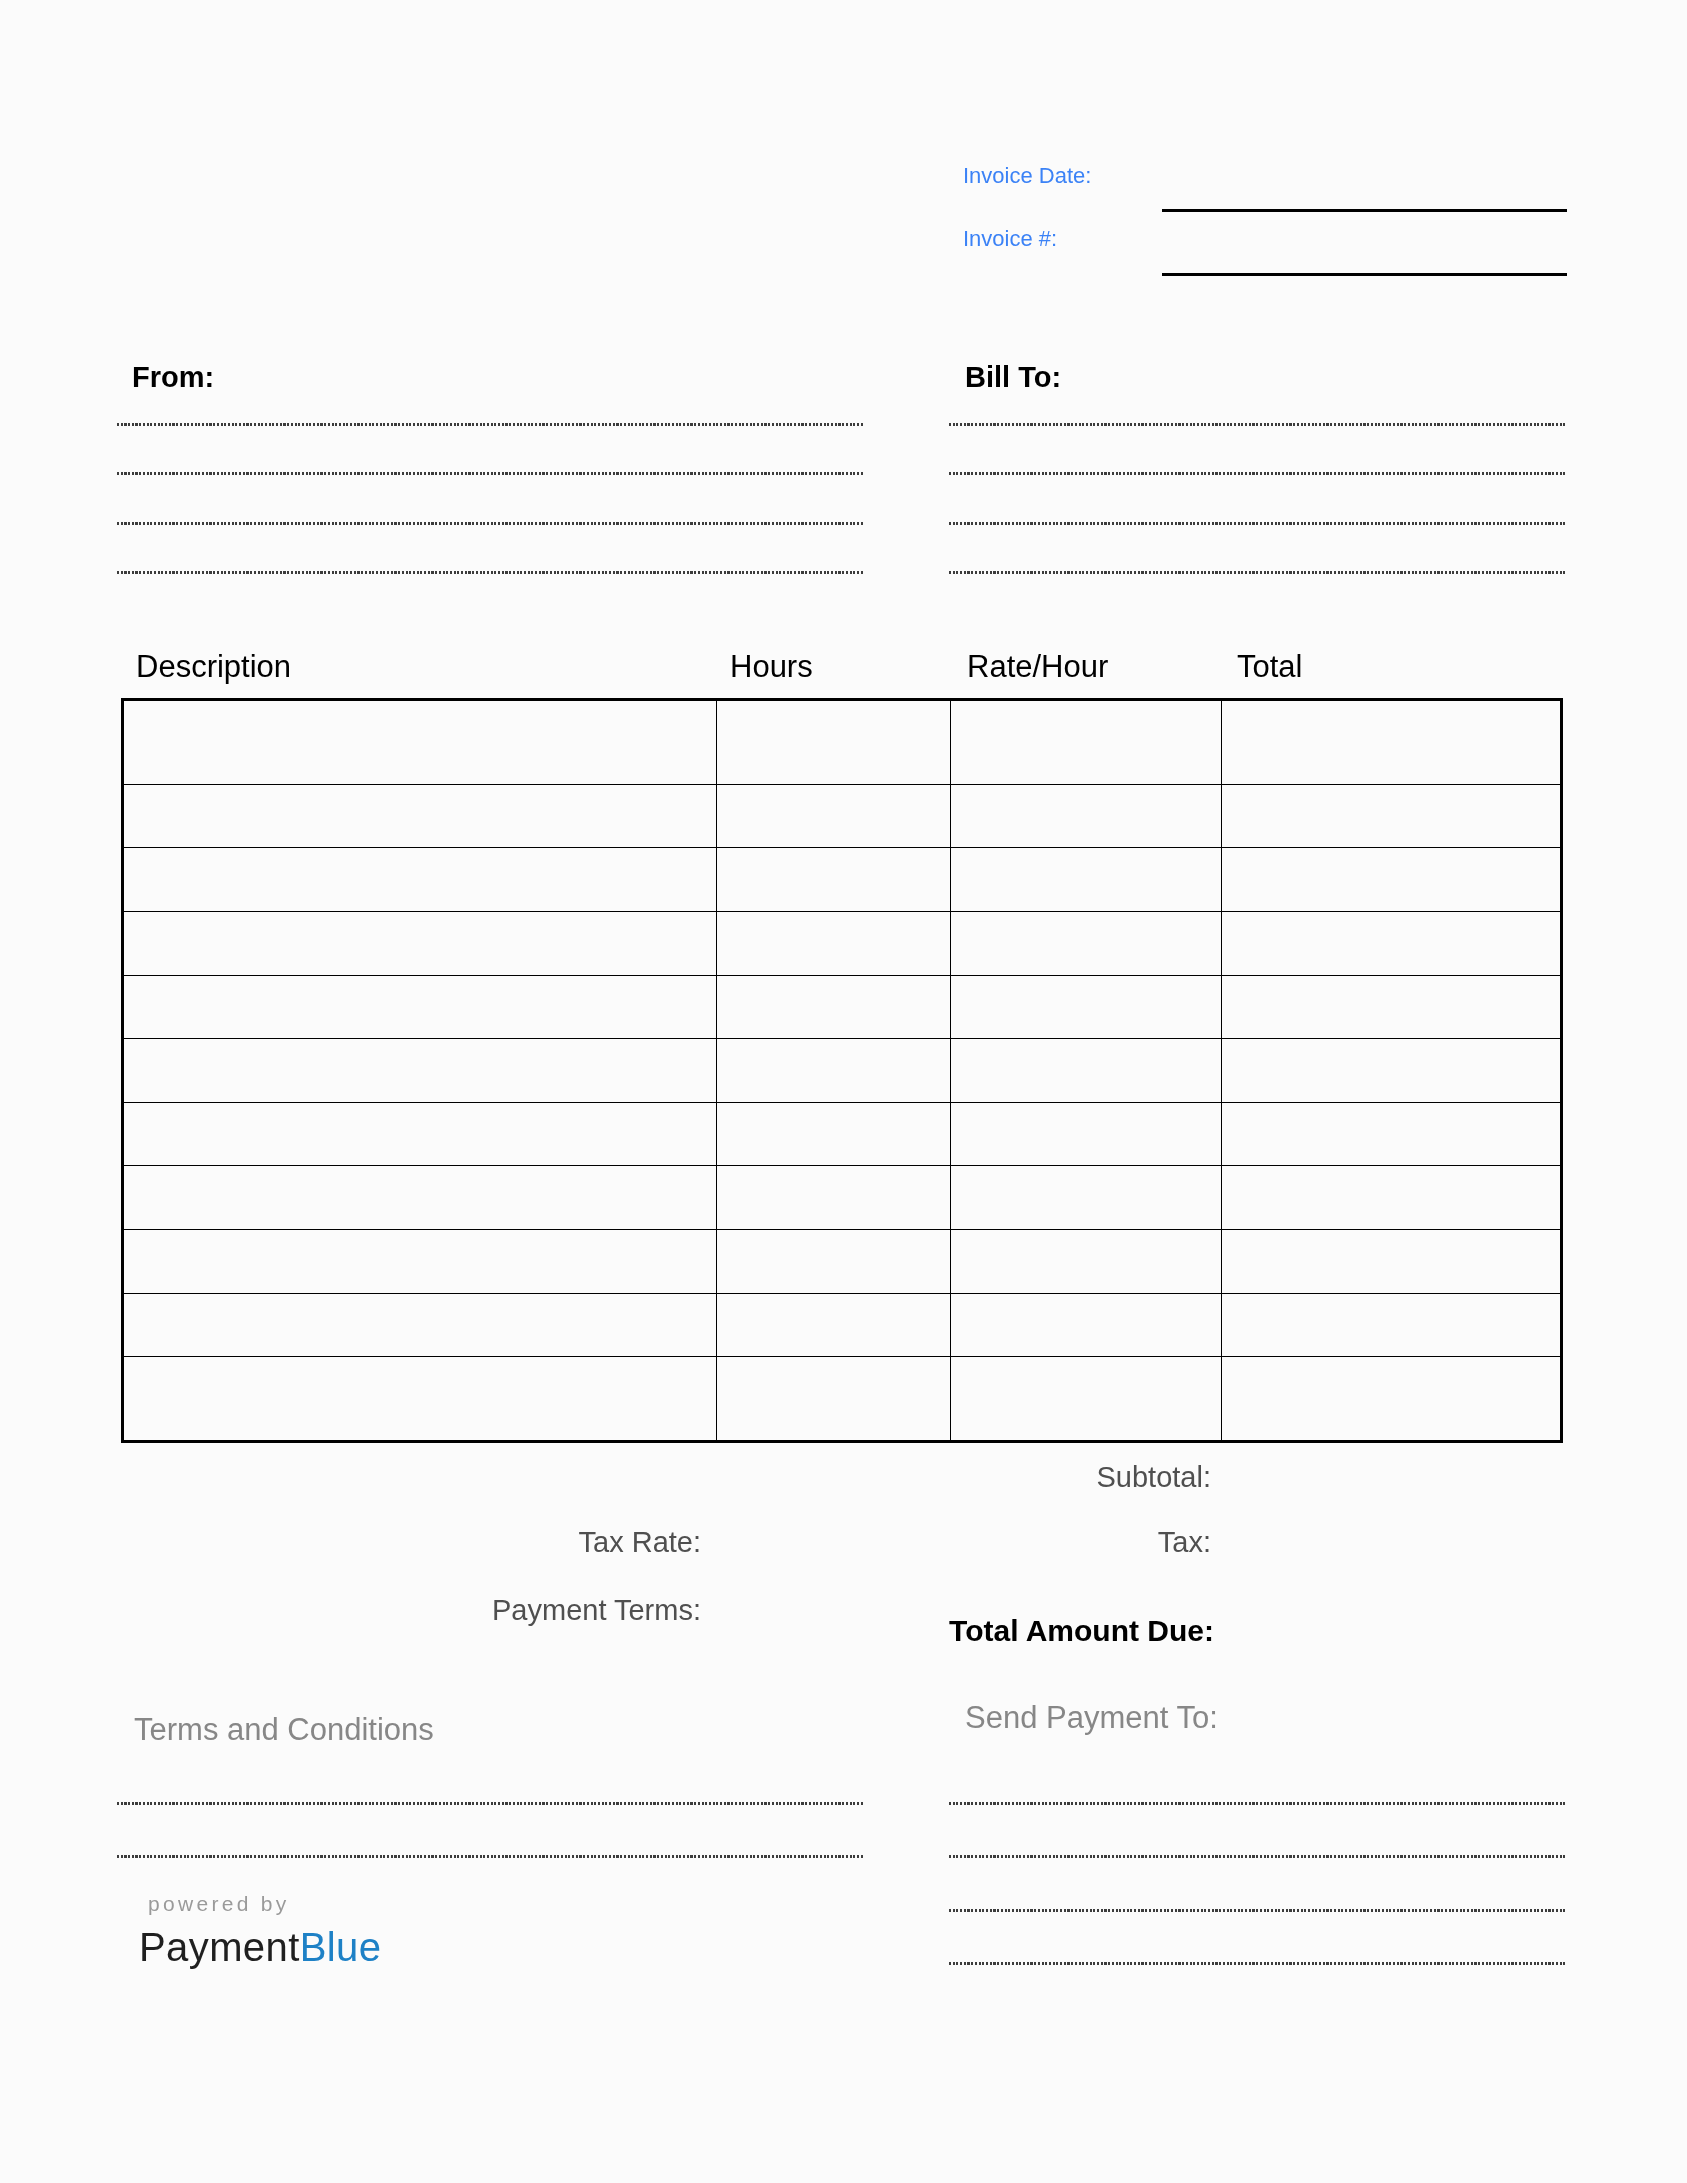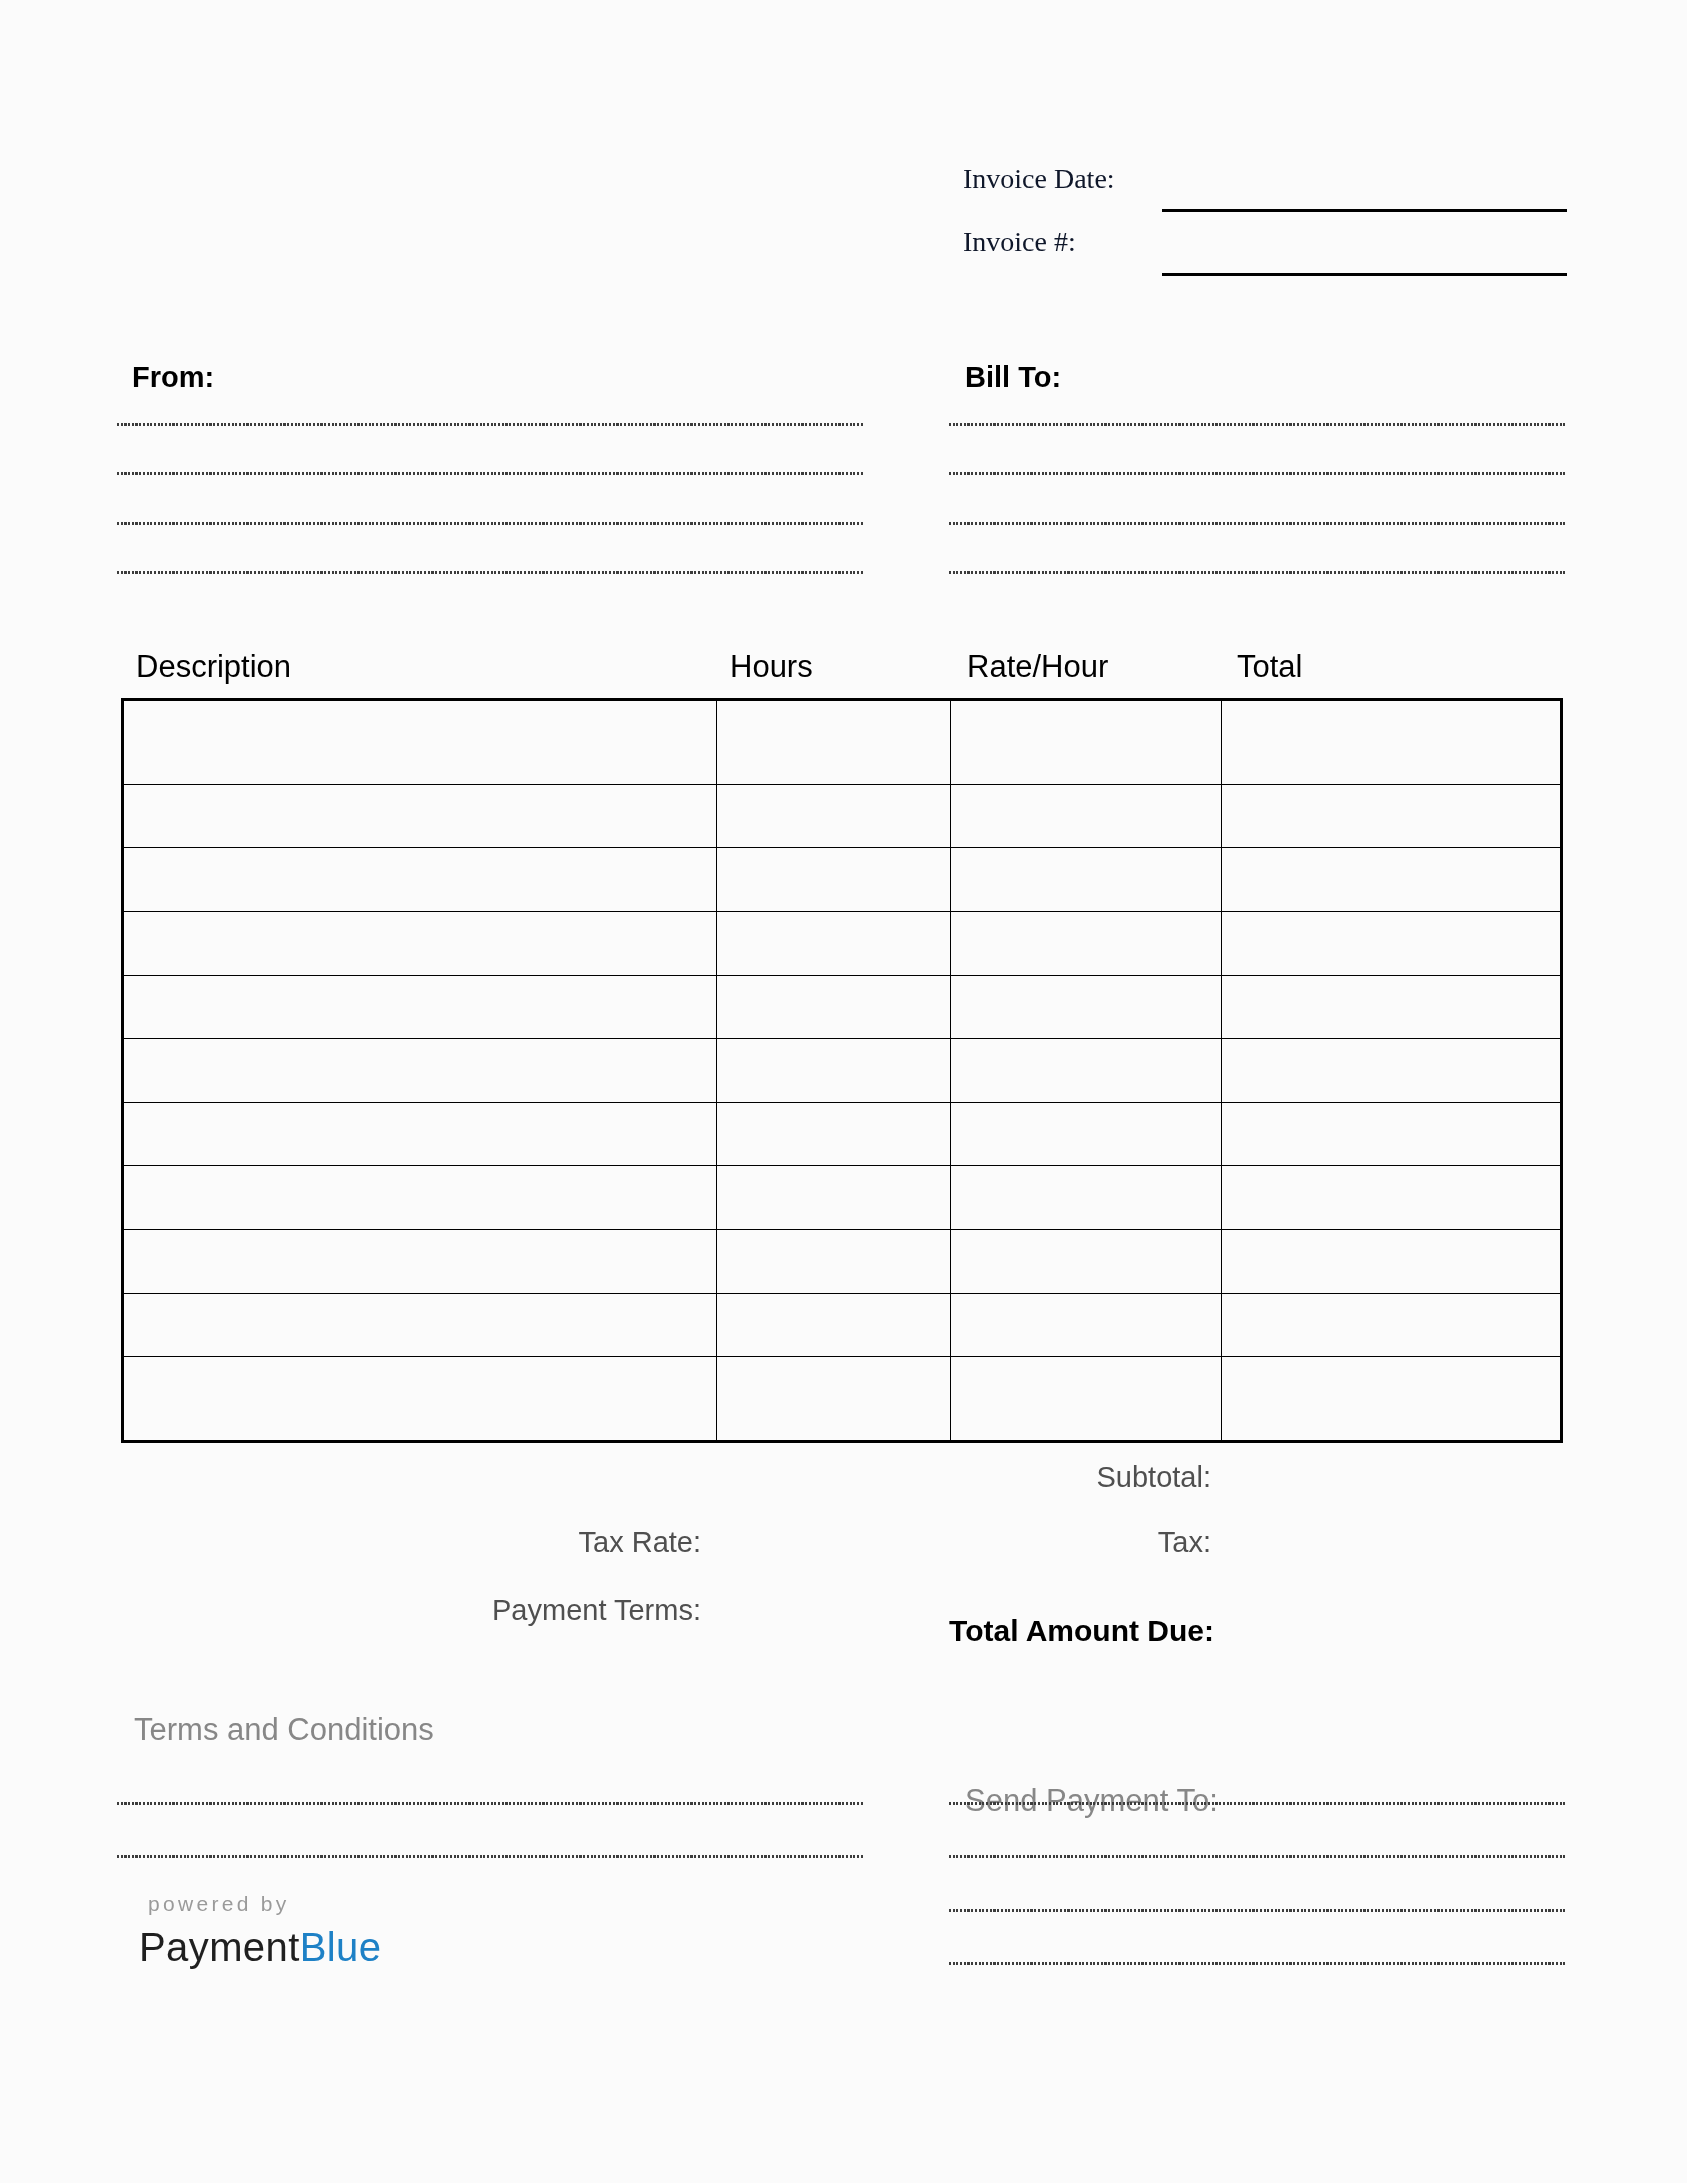--- a/index.html
+++ b/index.html
@@ -14,21 +14,21 @@
   }
   .abs { position: absolute; line-height: 1; white-space: nowrap; }
 
   .title {
     left: 133px; top: 154px;
     font-size: 109px;
     color: #404040;
     letter-spacing: -0.8px;
   }
 
-  .meta-label { font-size: 28px; color: #0f172a; font-family: Liberation Serif, serif; }
+  .meta-label { font-size: 22px; color: #3b82f6; }
   .solid-line {
     position: absolute;
     height: 2.5px;
     background: #000;
   }
 
   .party-label { font-size: 29px; font-weight: bold; color: #000; }
 
   .dotted-line {
     position: absolute;
@@ -181,21 +181,21 @@
     </table>
   </div>
 
   <div class="abs total-label" style="right:476px; top:1463px;">Subtotal:</div>
   <div class="abs total-label" style="right:986px; top:1528px;margin-left:35px;">Tax Rate:</div>
   <div class="abs total-label" style="right:476px; top:1528px;">Tax:</div>
   <div class="abs total-label" style="right:986px; top:1596px;margin-left:36px;">Payment Terms:</div>
   <div class="abs total-label-bold" style="right:473px; top:1596px;">Total Amount Due:</div>
 
   <div class="abs section-label" style="left:134px; top:1714px;">Terms and Conditions</div>
-  <div class="abs section-label" style="left:965px; top:1785px;">Send Payment To:</div>
+  <div class="abs section-label" style="left:965px; top:1702px;">Send Payment To:</div>
 
   <div class="dotted-line" style="left:117px; top:1802px; width:746px;"></div>
   <div class="dotted-line" style="left:117px; top:1855px; width:746px;"></div>
 
   <div class="dotted-line" style="left:949px; top:1802px; width:617px;"></div>
   <div class="dotted-line" style="left:949px; top:1855px; width:617px;"></div>
   <div class="dotted-line" style="left:949px; top:1909px; width:617px;"></div>
   <div class="dotted-line" style="left:949px; top:1962px; width:617px;"></div>
 
   <div class="abs powered-by">powered by</div>

